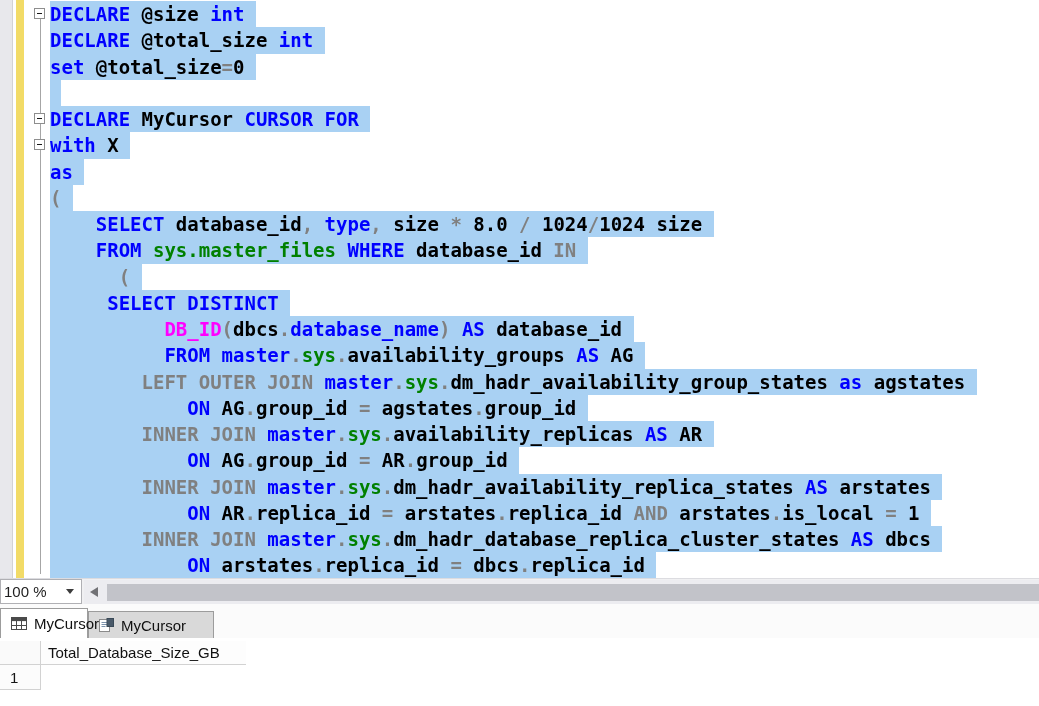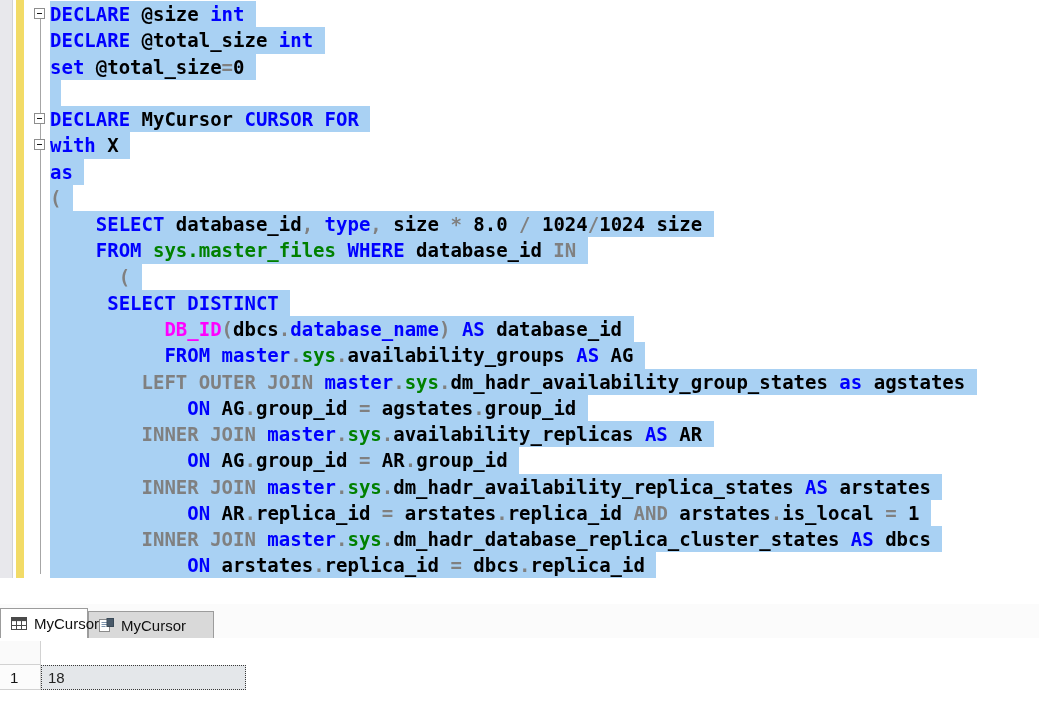--- a/index.html
+++ b/index.html
@@ -71,20 +71,30 @@
   <div class="editor">
     <div class="margin-indicator"></div>
     <div class="margin-changes" style="background: rgb(242, 219, 103);"></div>
     <div class="outline-line"></div>
     <div id="code-lines"><div class="code-line"><span class="sel" style="background: rgb(169, 209, 243);"><span style="color: rgb(0, 0, 255);">DECLARE </span><span style="color: rgb(0, 0, 0);">@size </span><span style="color: rgb(0, 0, 255);">int</span> </span></div><div class="code-line"><span class="sel" style="background: rgb(169, 209, 243);"><span style="color: rgb(0, 0, 255);">DECLARE </span><span style="color: rgb(0, 0, 0);">@total_size </span><span style="color: rgb(0, 0, 255);">int</span> </span></div><div class="code-line"><span class="sel" style="background: rgb(169, 209, 243);"><span style="color: rgb(0, 0, 255);">set </span><span style="color: rgb(0, 0, 0);">@total_size</span><span style="color: rgb(128, 128, 128);">=</span><span style="color: rgb(0, 0, 0);">0</span> </span></div><div class="code-line"><span class="sel" style="background: rgb(169, 209, 243);"> </span></div><div class="code-line"><span class="sel" style="background: rgb(169, 209, 243);"><span style="color: rgb(0, 0, 255);">DECLARE </span><span style="color: rgb(0, 0, 0);">MyCursor </span><span style="color: rgb(0, 0, 255);">CURSOR FOR</span> </span></div><div class="code-line"><span class="sel" style="background: rgb(169, 209, 243);"><span style="color: rgb(0, 0, 255);">with </span><span style="color: rgb(0, 0, 0);">X</span> </span></div><div class="code-line"><span class="sel" style="background: rgb(169, 209, 243);"><span style="color: rgb(0, 0, 255);">as</span> </span></div><div class="code-line"><span class="sel" style="background: rgb(169, 209, 243);"><span style="color: rgb(128, 128, 128);">(</span> </span></div><div class="code-line"><span class="sel" style="background: rgb(169, 209, 243);"><span style="color: rgb(0, 0, 0);">    </span><span style="color: rgb(0, 0, 255);">SELECT </span><span style="color: rgb(0, 0, 0);">database_id</span><span style="color: rgb(128, 128, 128);">, </span><span style="color: rgb(0, 0, 255);">type</span><span style="color: rgb(128, 128, 128);">, </span><span style="color: rgb(0, 0, 0);">size </span><span style="color: rgb(128, 128, 128);">* </span><span style="color: rgb(0, 0, 0);">8.0 </span><span style="color: rgb(128, 128, 128);">/ </span><span style="color: rgb(0, 0, 0);">1024</span><span style="color: rgb(128, 128, 128);">/</span><span style="color: rgb(0, 0, 0);">1024 size</span> </span></div><div class="code-line"><span class="sel" style="background: rgb(169, 209, 243);"><span style="color: rgb(0, 0, 0);">    </span><span style="color: rgb(0, 0, 255);">FROM </span><span style="color: rgb(0, 128, 0);">sys.master_files </span><span style="color: rgb(0, 0, 255);">WHERE </span><span style="color: rgb(0, 0, 0);">database_id </span><span style="color: rgb(128, 128, 128);">IN</span> </span></div><div class="code-line"><span class="sel" style="background: rgb(169, 209, 243);"><span style="color: rgb(0, 0, 0);">      </span><span style="color: rgb(128, 128, 128);">(</span> </span></div><div class="code-line"><span class="sel" style="background: rgb(169, 209, 243);"><span style="color: rgb(0, 0, 0);">     </span><span style="color: rgb(0, 0, 255);">SELECT DISTINCT</span> </span></div><div class="code-line"><span class="sel" style="background: rgb(169, 209, 243);"><span style="color: rgb(0, 0, 0);">          </span><span style="color: rgb(255, 0, 255);">DB_ID</span><span style="color: rgb(128, 128, 128);">(</span><span style="color: rgb(0, 0, 0);">dbcs</span><span style="color: rgb(128, 128, 128);">.</span><span style="color: rgb(0, 0, 255);">database_name</span><span style="color: rgb(128, 128, 128);">) </span><span style="color: rgb(0, 0, 255);">AS </span><span style="color: rgb(0, 0, 0);">database_id</span> </span></div><div class="code-line"><span class="sel" style="background: rgb(169, 209, 243);"><span style="color: rgb(0, 0, 0);">          </span><span style="color: rgb(0, 0, 255);">FROM </span><span style="color: rgb(0, 0, 255);">master</span><span style="color: rgb(128, 128, 128);">.</span><span style="color: rgb(0, 128, 0);">sys</span><span style="color: rgb(128, 128, 128);">.</span><span style="color: rgb(0, 0, 0);">availability_groups </span><span style="color: rgb(0, 0, 255);">AS </span><span style="color: rgb(0, 0, 0);">AG</span> </span></div><div class="code-line"><span class="sel" style="background: rgb(169, 209, 243);"><span style="color: rgb(0, 0, 0);">        </span><span style="color: rgb(128, 128, 128);">LEFT OUTER JOIN </span><span style="color: rgb(0, 0, 255);">master</span><span style="color: rgb(128, 128, 128);">.</span><span style="color: rgb(0, 128, 0);">sys</span><span style="color: rgb(128, 128, 128);">.</span><span style="color: rgb(0, 0, 0);">dm_hadr_availability_group_states </span><span style="color: rgb(0, 0, 255);">as </span><span style="color: rgb(0, 0, 0);">agstates</span> </span></div><div class="code-line"><span class="sel" style="background: rgb(169, 209, 243);"><span style="color: rgb(0, 0, 0);">            </span><span style="color: rgb(0, 0, 255);">ON </span><span style="color: rgb(0, 0, 0);">AG</span><span style="color: rgb(128, 128, 128);">.</span><span style="color: rgb(0, 0, 0);">group_id </span><span style="color: rgb(128, 128, 128);">= </span><span style="color: rgb(0, 0, 0);">agstates</span><span style="color: rgb(128, 128, 128);">.</span><span style="color: rgb(0, 0, 0);">group_id</span> </span></div><div class="code-line"><span class="sel" style="background: rgb(169, 209, 243);"><span style="color: rgb(0, 0, 0);">        </span><span style="color: rgb(128, 128, 128);">INNER JOIN </span><span style="color: rgb(0, 0, 255);">master</span><span style="color: rgb(128, 128, 128);">.</span><span style="color: rgb(0, 128, 0);">sys</span><span style="color: rgb(128, 128, 128);">.</span><span style="color: rgb(0, 0, 0);">availability_replicas </span><span style="color: rgb(0, 0, 255);">AS </span><span style="color: rgb(0, 0, 0);">AR</span> </span></div><div class="code-line"><span class="sel" style="background: rgb(169, 209, 243);"><span style="color: rgb(0, 0, 0);">            </span><span style="color: rgb(0, 0, 255);">ON </span><span style="color: rgb(0, 0, 0);">AG</span><span style="color: rgb(128, 128, 128);">.</span><span style="color: rgb(0, 0, 0);">group_id </span><span style="color: rgb(128, 128, 128);">= </span><span style="color: rgb(0, 0, 0);">AR</span><span style="color: rgb(128, 128, 128);">.</span><span style="color: rgb(0, 0, 0);">group_id</span> </span></div><div class="code-line"><span class="sel" style="background: rgb(169, 209, 243);"><span style="color: rgb(0, 0, 0);">        </span><span style="color: rgb(128, 128, 128);">INNER JOIN </span><span style="color: rgb(0, 0, 255);">master</span><span style="color: rgb(128, 128, 128);">.</span><span style="color: rgb(0, 128, 0);">sys</span><span style="color: rgb(128, 128, 128);">.</span><span style="color: rgb(0, 0, 0);">dm_hadr_availability_replica_states </span><span style="color: rgb(0, 0, 255);">AS </span><span style="color: rgb(0, 0, 0);">arstates</span> </span></div><div class="code-line"><span class="sel" style="background: rgb(169, 209, 243);"><span style="color: rgb(0, 0, 0);">            </span><span style="color: rgb(0, 0, 255);">ON </span><span style="color: rgb(0, 0, 0);">AR</span><span style="color: rgb(128, 128, 128);">.</span><span style="color: rgb(0, 0, 0);">replica_id </span><span style="color: rgb(128, 128, 128);">= </span><span style="color: rgb(0, 0, 0);">arstates</span><span style="color: rgb(128, 128, 128);">.</span><span style="color: rgb(0, 0, 0);">replica_id </span><span style="color: rgb(128, 128, 128);">AND </span><span style="color: rgb(0, 0, 0);">arstates</span><span style="color: rgb(128, 128, 128);">.</span><span style="color: rgb(0, 0, 0);">is_local </span><span style="color: rgb(128, 128, 128);">= </span><span style="color: rgb(0, 0, 0);">1</span> </span></div><div class="code-line"><span class="sel" style="background: rgb(169, 209, 243);"><span style="color: rgb(0, 0, 0);">        </span><span style="color: rgb(128, 128, 128);">INNER JOIN </span><span style="color: rgb(0, 0, 255);">master</span><span style="color: rgb(128, 128, 128);">.</span><span style="color: rgb(0, 128, 0);">sys</span><span style="color: rgb(128, 128, 128);">.</span><span style="color: rgb(0, 0, 0);">dm_hadr_database_replica_cluster_states </span><span style="color: rgb(0, 0, 255);">AS </span><span style="color: rgb(0, 0, 0);">dbcs</span> </span></div><div class="code-line"><span class="sel" style="background: rgb(169, 209, 243);"><span style="color: rgb(0, 0, 0);">            </span><span style="color: rgb(0, 0, 255);">ON </span><span style="color: rgb(0, 0, 0);">arstates</span><span style="color: rgb(128, 128, 128);">.</span><span style="color: rgb(0, 0, 0);">replica_id </span><span style="color: rgb(128, 128, 128);">= </span><span style="color: rgb(0, 0, 0);">dbcs</span><span style="color: rgb(128, 128, 128);">.</span><span style="color: rgb(0, 0, 0);">replica_id</span> </span></div></div>
   <div class="fold-box" style="top: 7.625px;"></div>
       <div class="fold-box" style="top: 112.625px;"></div>
       <div class="fold-box" style="top: 138.875px;"></div>
     </div>
 
+  <div class="statusbar">
+    <div class="zoom-combo">
+      <span class="zoom-val">100 %</span>
+      <span class="combo-arrow"></span>
+    </div>
+    <div class="hscroll">
+      <span class="scroll-left"></span>
+      <div class="scroll-thumb"></div>
+    </div>
+  </div>
 
   <div class="tabstrip">
     <div class="tab tab-results">
       <svg class="tab-icon" width="16" height="13" viewBox="0 0 16 13">
         <rect x="0.5" y="0.5" width="15" height="12" fill="#ffffff" stroke="#4a4a4a"></rect>
         <rect x="0.5" y="0.5" width="15" height="3.6" fill="#4a4a4a"></rect>
         <line x1="5.5" y1="0" x2="5.5" y2="13" stroke="#4a4a4a"></line>
         <line x1="10.5" y1="0" x2="10.5" y2="13" stroke="#4a4a4a"></line>
         <line x1="0" y1="8.5" x2="16" y2="8.5" stroke="#4a4a4a"></line>
       </svg>
@@ -97,17 +107,17 @@
         <line x1="2.5" y1="6.5" x2="8.5" y2="6.5" stroke="#7d94ad"></line>
         <line x1="2.5" y1="8.5" x2="6.5" y2="8.5" stroke="#7d94ad"></line>
         <rect x="8" y="0.5" width="6.5" height="8" fill="#4a5a6a" stroke="#3a4a58"></rect>
       </svg>
       <span>MyCursor</span>
     </div>
   </div>
 
   <div class="results">
     <div class="grid-corner"></div>
+    <div class="grid-colhead">Total_Database_Size_GB</div>
     <div class="grid-rowhead">1</div>
-    <div class="grid-cell-selected">18</div>
   </div>
 
 </div>
 
 </body></html>

